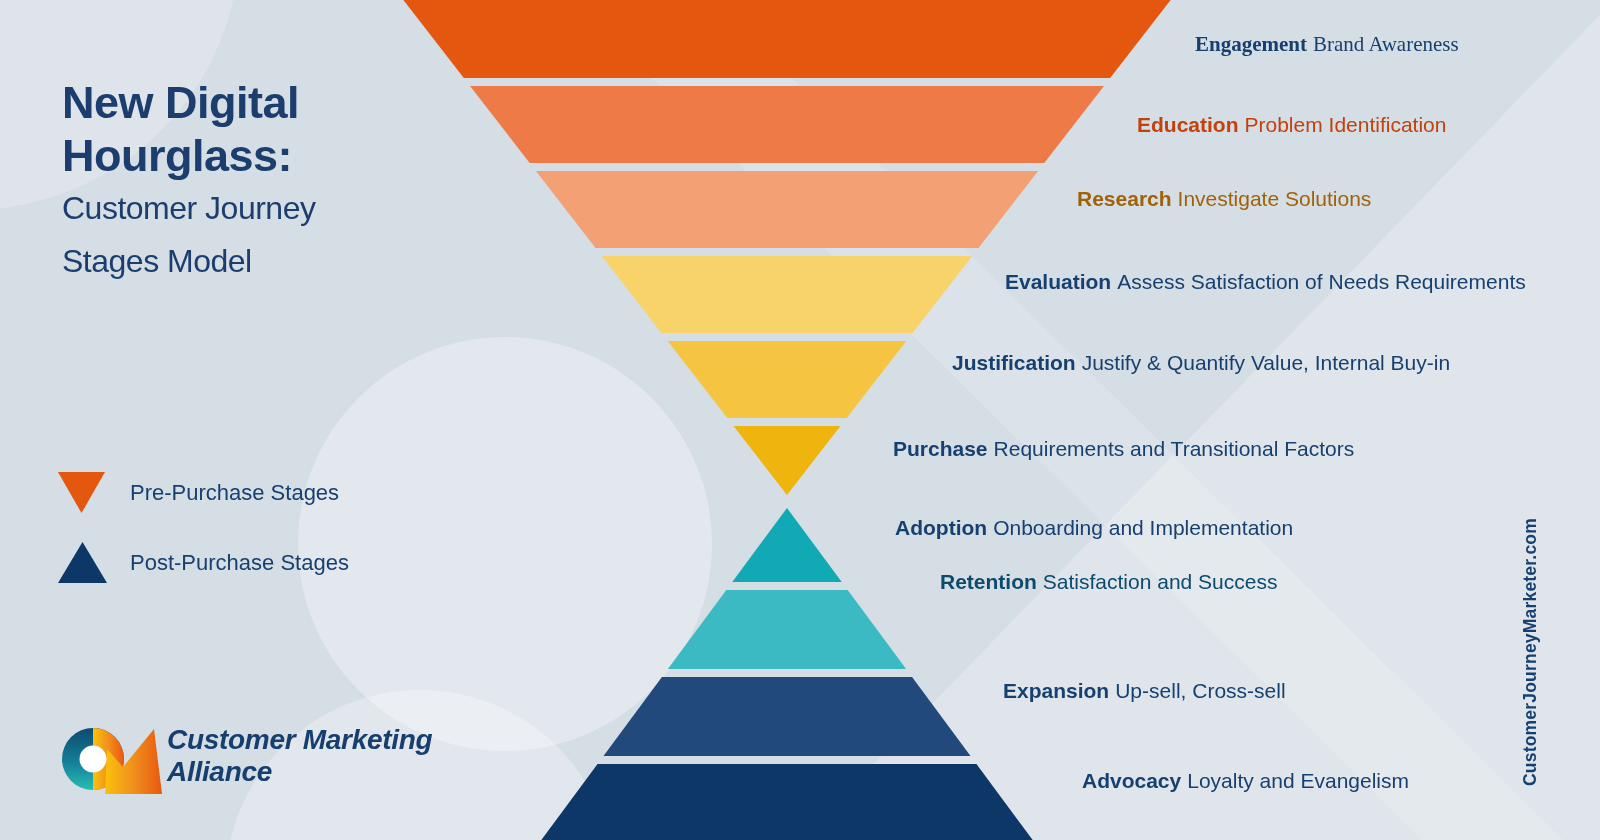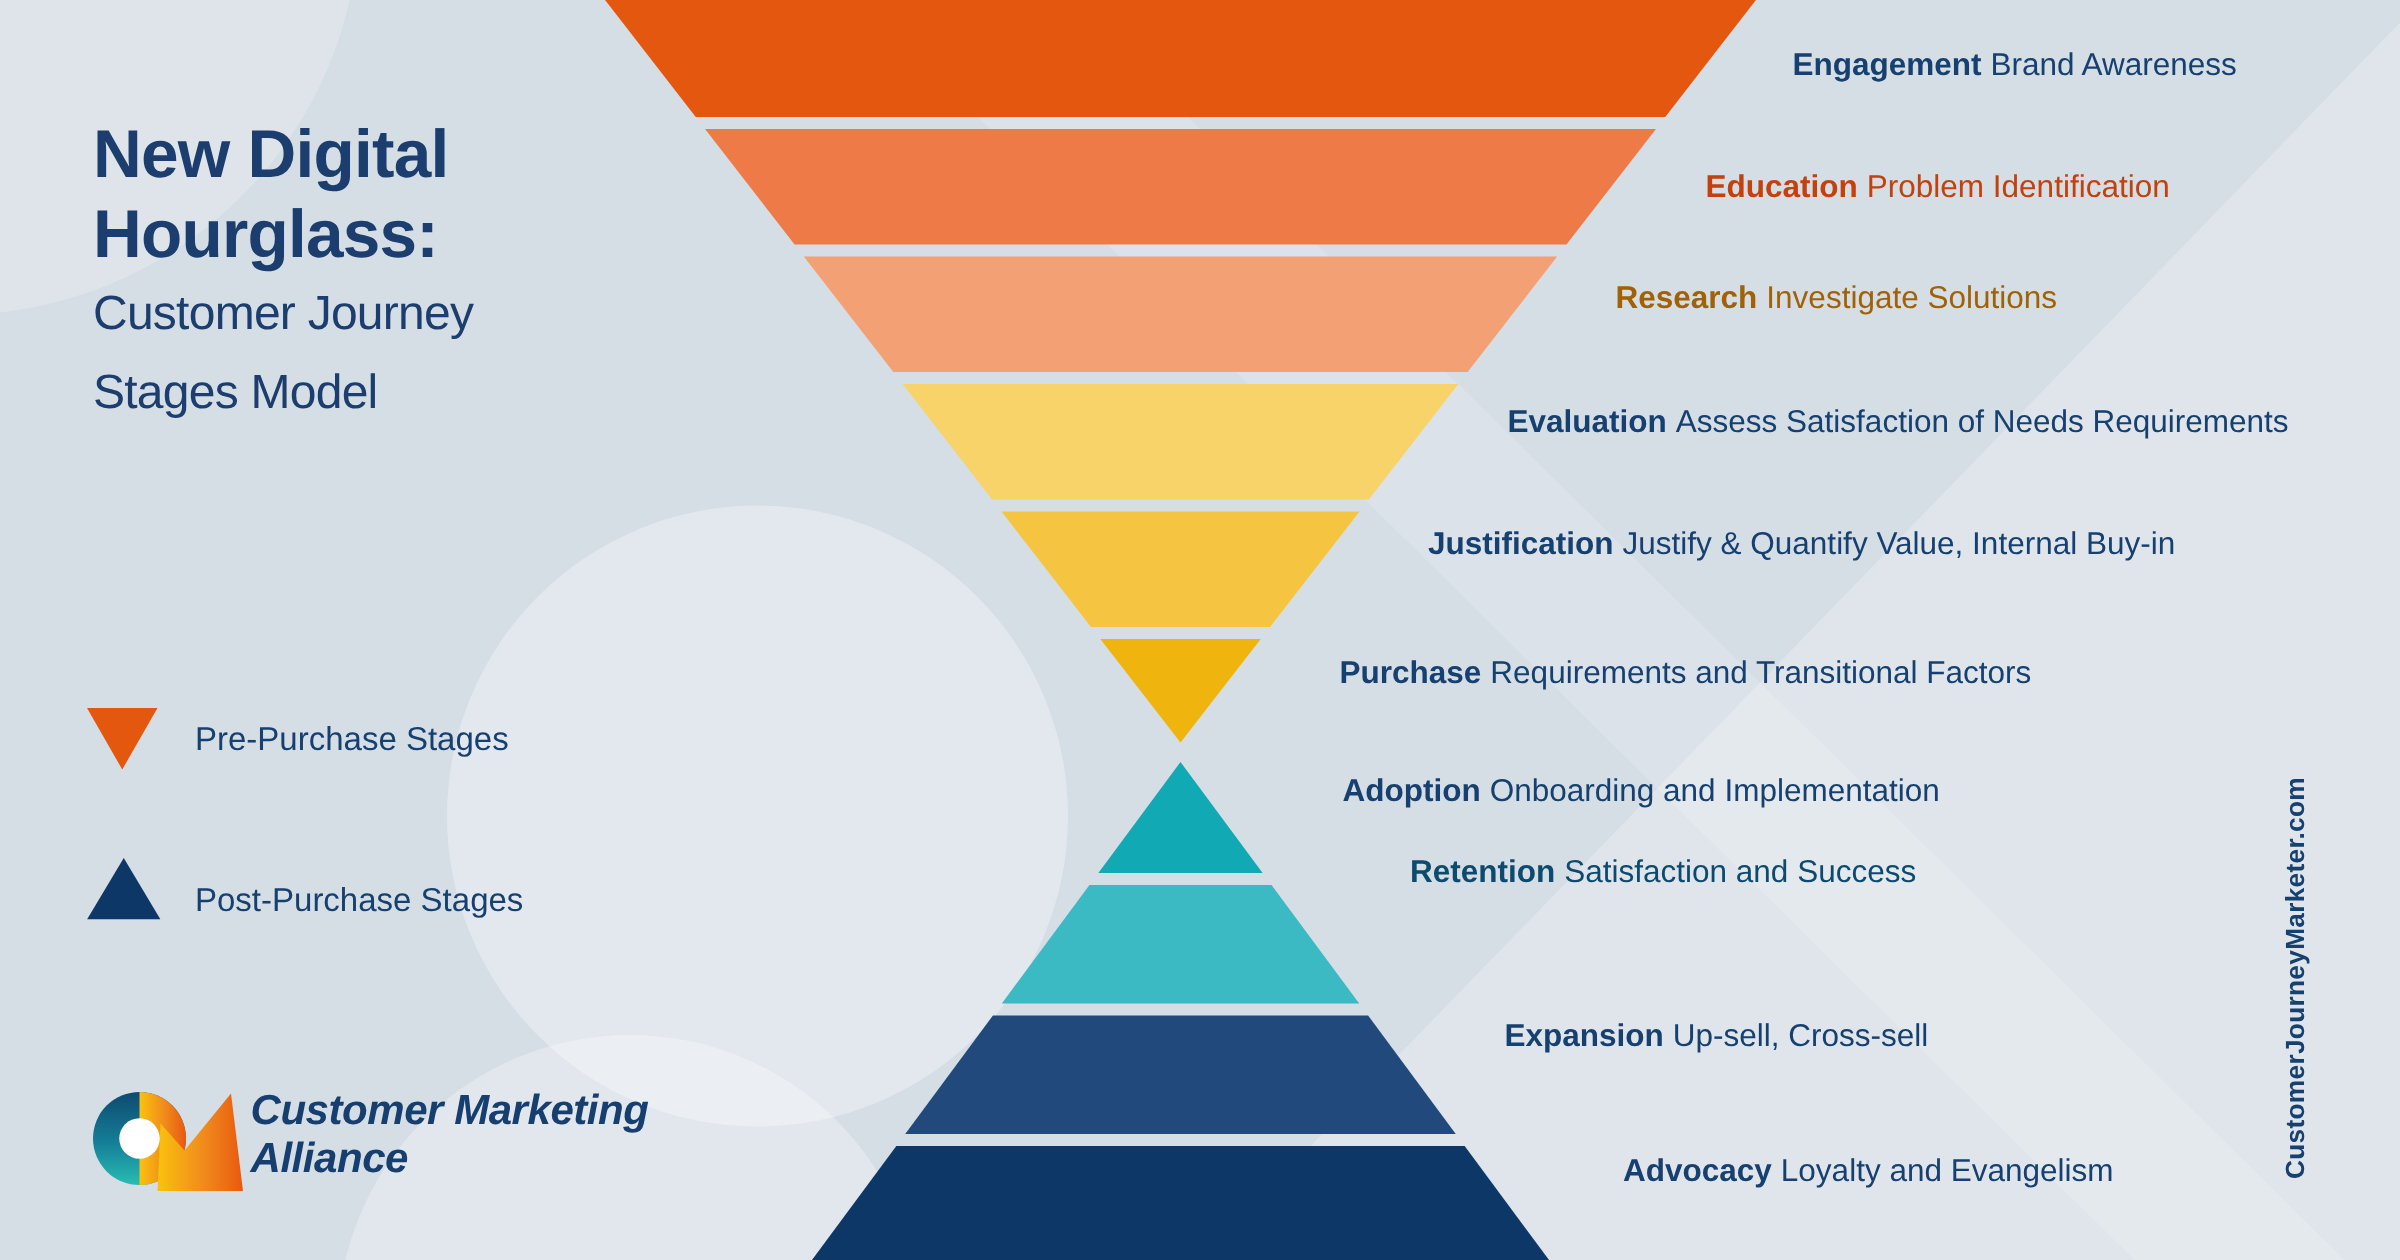--- a/index.html
+++ b/index.html
@@ -54,21 +54,21 @@
       <polygon points="601.775,256 972.225,256 912.55,333 661.45,333" fill="#F7D369"></polygon>
       <polygon points="667.65,341 906.35,341 846.675,418 727.325,418" fill="#F5C542"></polygon>
       <polygon points="733.525,426 840.475,426 787,495 787,495" fill="#F0B40E"></polygon>
       <polygon points="787,508 787,508 841.76,582 732.24,582" fill="#10A9B4"></polygon>
       <polygon points="726.32,590 847.68,590 906.14,669 667.86,669" fill="#3CBAC3"></polygon>
       <polygon points="661.94,677 912.06,677 970.52,756 603.48,756" fill="#21497C"></polygon>
       <polygon points="597.56,764 976.44,764 1033.42,841 540.58,841" fill="#0C3766"></polygon>
     </svg>
 
   <div id="stage-labels">
-      <div class="stage-label" style="left: 1195px; top: 31px; color: rgb(22, 64, 111);"><span class="nm">Engagement</span><span class="ds">Brand Awareness</span></div>
+      <div class="stage-label" style="left: 1195px; top: 31px; color: rgb(22, 64, 111); font-family: Liberation Serif, serif;"><span class="nm">Engagement</span><span class="ds">Brand Awareness</span></div>
       <div class="stage-label" style="left: 1137px; top: 112px; color: #c2410c;"><span class="nm">Education</span><span class="ds">Problem Identification</span></div>
       <div class="stage-label" style="left: 1077px; top: 186px; color: #a16207;"><span class="nm">Research</span><span class="ds">Investigate Solutions</span></div>
       <div class="stage-label" style="left: 1005px; top: 269px; color: rgb(22, 64, 111);"><span class="nm">Evaluation</span><span class="ds">Assess Satisfaction of Needs Requirements</span></div>
       <div class="stage-label" style="left: 952px; top: 350px; color: rgb(22, 64, 111);"><span class="nm">Justification</span><span class="ds">Justify &amp; Quantify Value, Internal Buy-in</span></div>
       <div class="stage-label" style="left: 893px; top: 436px; color: rgb(22, 64, 111);"><span class="nm">Purchase</span><span class="ds">Requirements and Transitional Factors</span></div>
       <div class="stage-label" style="left: 895px; top: 515px; color: rgb(22, 64, 111);"><span class="nm">Adoption</span><span class="ds">Onboarding and Implementation</span></div>
       <div class="stage-label" style="left: 940px; top: 569px; color: #0c4a6e;"><span class="nm">Retention</span><span class="ds">Satisfaction and Success</span></div>
       <div class="stage-label" style="left: 1003px; top: 678px; color: rgb(22, 64, 111);"><span class="nm">Expansion</span><span class="ds">Up-sell, Cross-sell</span></div>
       <div class="stage-label" style="left: 1082px; top: 768px; color: rgb(22, 64, 111);"><span class="nm">Advocacy</span><span class="ds">Loyalty and Evangelism</span></div>
     </div>
@@ -79,21 +79,21 @@
     <div class="title-reg">Customer Journey</div>
     <div class="title-reg">Stages Model</div>
   </div>
 
   <div class="legend-row" style="left:58px;top:472px;">
     <svg width="47" height="41" viewBox="0 0 47 41">
       <polygon id="legend-tri-0" points="0,0 47,0 23.5,41" fill="#E4570E"></polygon>
     </svg>
     <span class="legend-label" style="margin-left: 25px; color: rgb(22, 64, 111);">Pre-Purchase Stages</span>
   </div>
-  <div class="legend-row" style="left:58px;top:572px;align-items:flex-end;">
+  <div class="legend-row" style="left:58px;top:542px;">
     <svg width="49" height="41" viewBox="0 0 49 41">
       <polygon id="legend-tri-1" points="24.5,0 49,41 0,41" fill="#0C3766"></polygon>
     </svg>
     <span class="legend-label" style="margin-left: 23px; color: rgb(22, 64, 111);">Post-Purchase Stages</span>
   </div>
 
   <svg class="abs" style="left:55px;top:715px;" width="120" height="90" viewBox="0 0 120 90">
     <defs>
       <linearGradient id="tealGrad" x1="0" y1="0" x2="0" y2="1">
         <stop offset="0" stop-color="#0D4A70"></stop>

